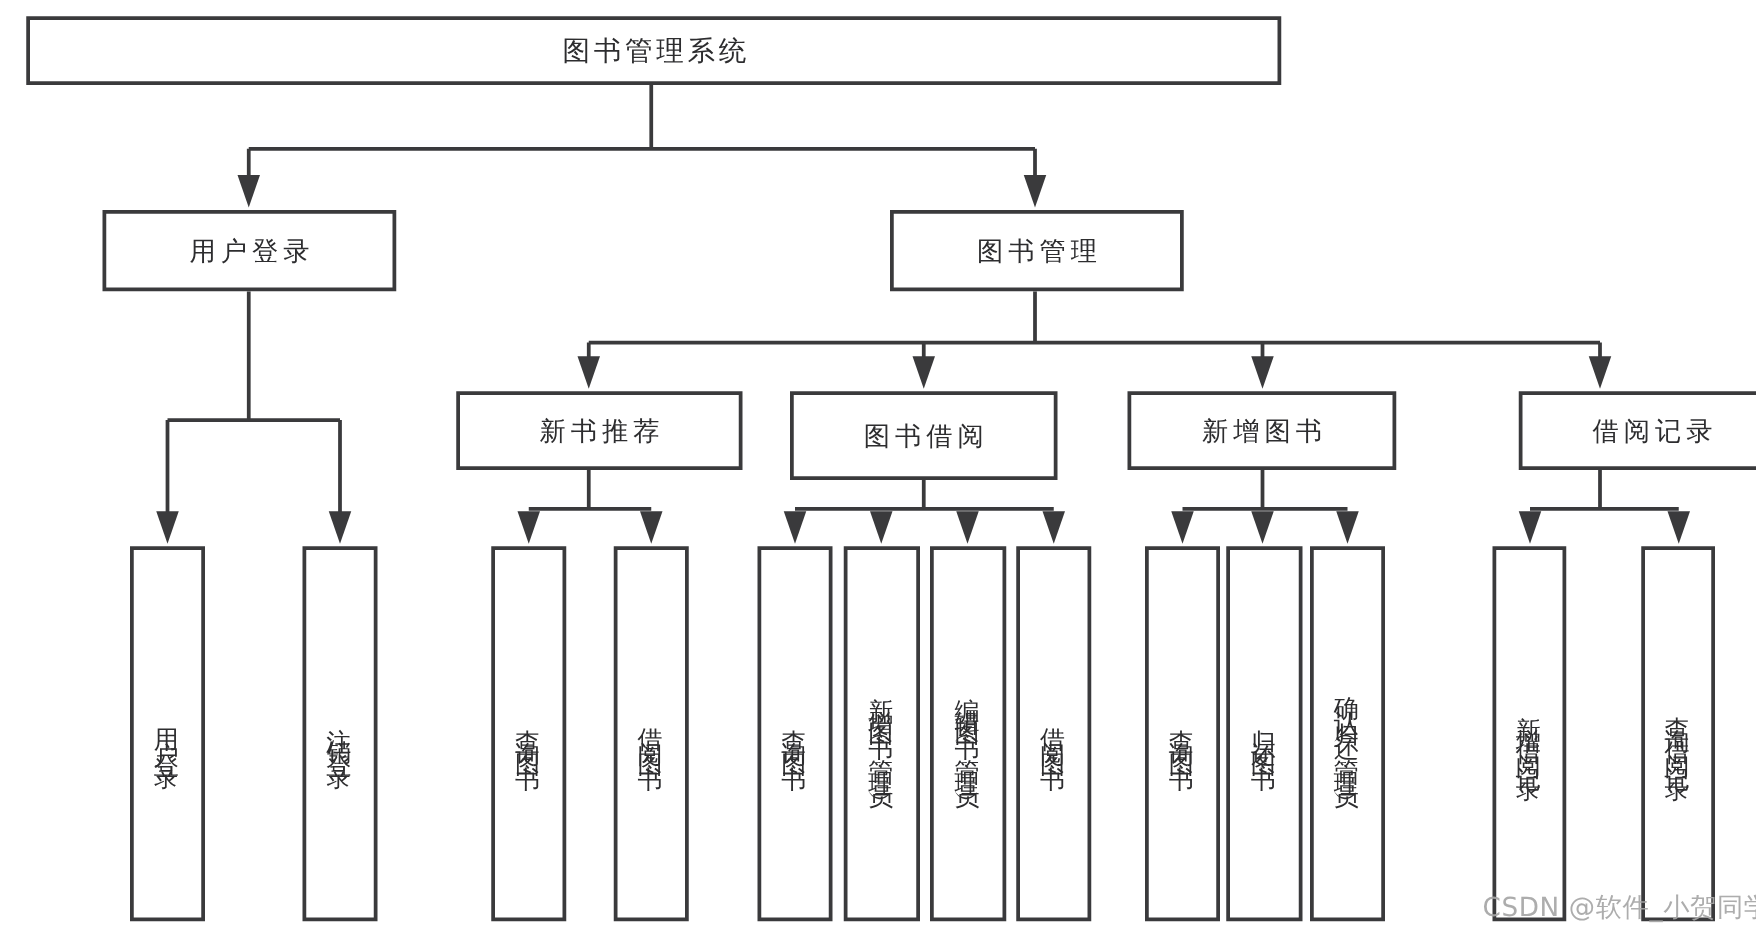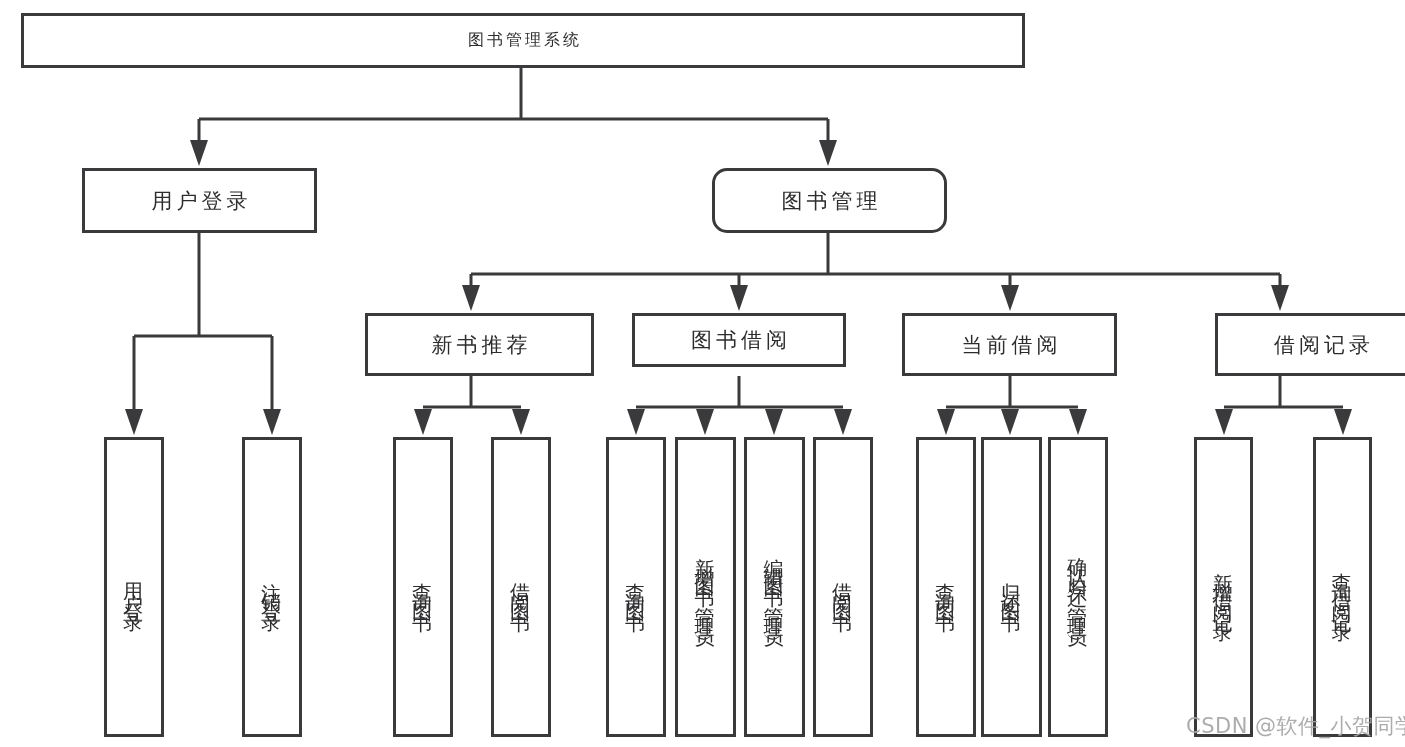--- a/index.html
+++ b/index.html
@@ -31,21 +31,21 @@
     justify-content: center;
     z-index: 2;
     white-space: nowrap;
   }
   .node.h {
     font-size: 21px;
     letter-spacing: 4px;
     text-indent: 4px; 
   }
   .node.root {
-    font-size: 16px;
+    font-size: 22px;
     letter-spacing: 3px;
   }
   .node.v {
     writing-mode: vertical-rl;
     text-orientation: mixed;
     font-size: 20px;
     letter-spacing: 10px;
   }
   #watermark {
     position: absolute;
@@ -106,25 +106,25 @@
       <polygon points="1001,409 1019,409 1010,435"></polygon>
       <polygon points="1069,409 1087,409 1078,435"></polygon>
       <polygon points="1215,409 1233,409 1224,435"></polygon>
       <polygon points="1334,409 1352,409 1343,435"></polygon>
     </g>
   </svg>
 
   <div class="node h root" style="left:21px; top:13px; width:1004px; height:55px;">图书管理系统</div>
 
   <div class="node h" style="left:82px; top:168px; width:235px; height:65px;">用户登录</div>
-  <div class="node h" style="left:712px; top:168px; width:235px; height:65px;border-radius:15px;">图书管理</div>
+  <div class="node h" style="left:712px; top:168px; width:235px; height:65px;">图书管理</div>
 
   <div class="node h" style="left:365px; top:313px; width:229px; height:63px;">新书推荐</div>
-  <div class="node h" style="left:632px; top:313px; width:214px; height:54px;">图书借阅</div>
-  <div class="node h" style="left:902px; top:313px; width:215px; height:63px;">当前借阅</div>
+  <div class="node h" style="left:632px; top:313px; width:214px; height:71px;">图书借阅</div>
+  <div class="node h" style="left:902px; top:313px; width:215px; height:63px;">新增图书</div>
   <div class="node h" style="left:1173px; top:313px; width:214px; height:63px;margin-left:42px;">借阅记录</div>
 
   <div class="node v" style="left:104px; top:437px; width:60px; height:300px;">用户登录</div>
   <div class="node v" style="left:242px; top:437px; width:60px; height:300px;">注销登录</div>
 
   <div class="node v" style="left:393px; top:437px; width:60px; height:300px;">查询图书</div>
   <div class="node v" style="left:491px; top:437px; width:60px; height:300px;">借阅图书</div>
 
   <div class="node v" style="left:606px; top:437px; width:60px; height:300px;">查询图书</div>
   <div class="node v" style="left:675px; top:437px; width:61px; height:300px;">新增图书（管理员）</div>

